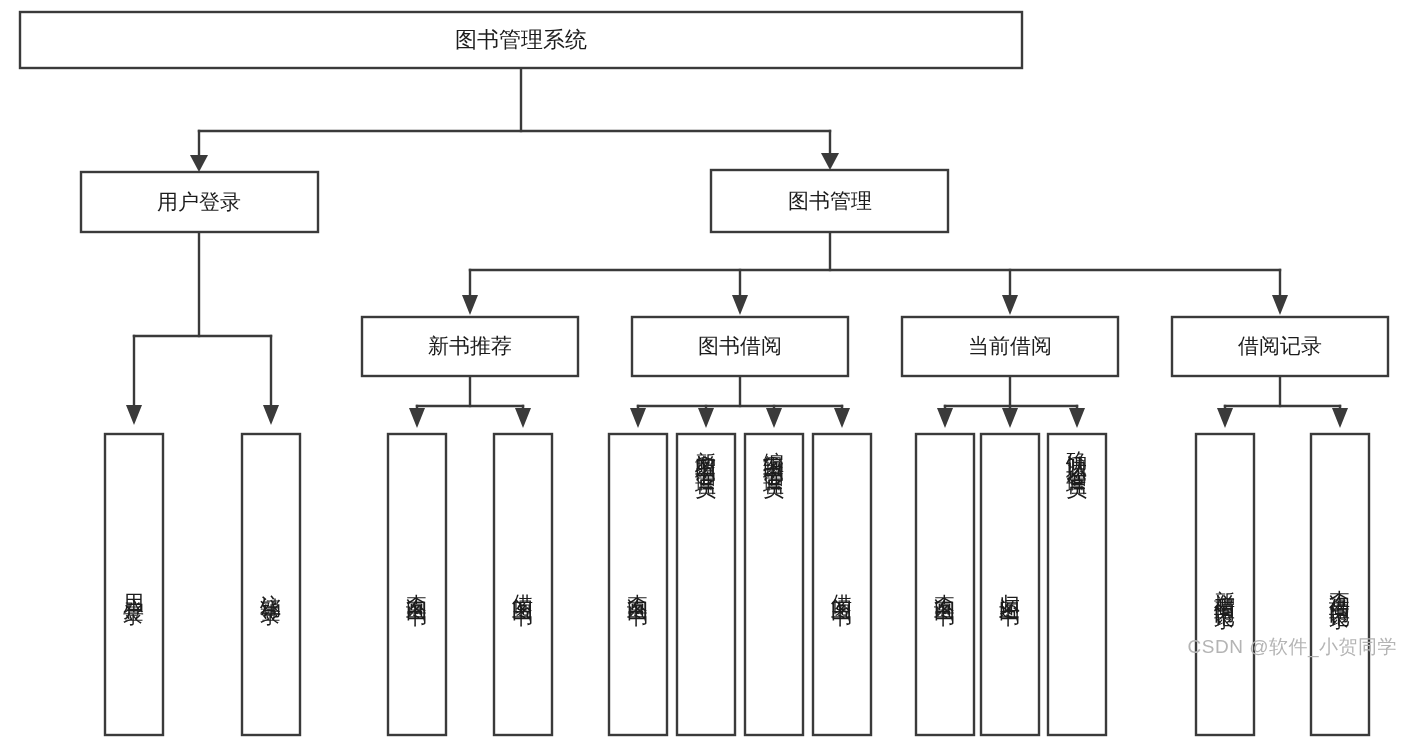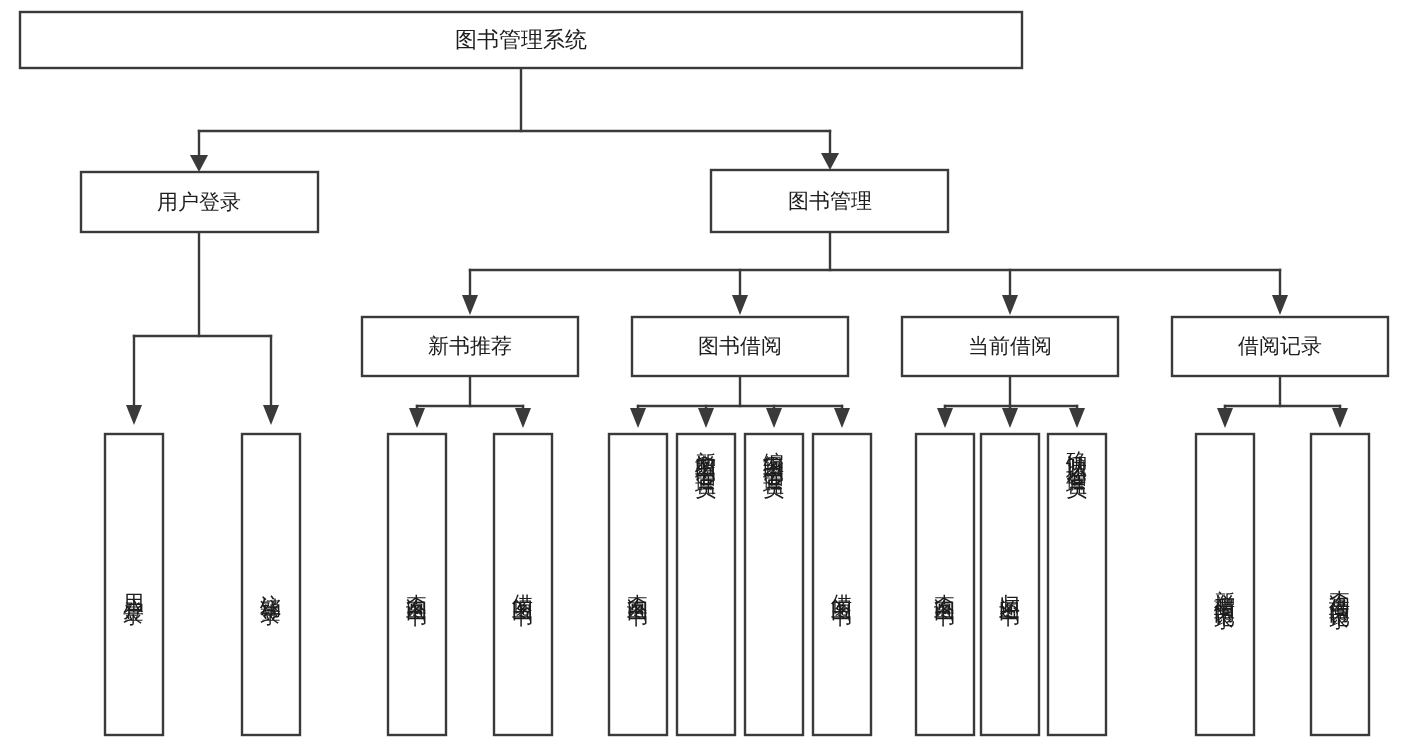--- a/index.html
+++ b/index.html
@@ -253,14 +253,15 @@
     <span class="vtext">确认归还（管理员）</span>
   </div>
 
   <div class="vtext-wrap" style="left:1196px; top:434px; width:58px; height:301px;">
     <span class="vtext">新增借阅记录</span>
   </div>
   <div class="vtext-wrap" style="left:1311px; top:434px; width:58px; height:301px;">
     <span class="vtext">查询借阅记录</span>
   </div>
 
+  <div class="watermark">CSDN @软件_小贺同学</div>
 
 </div>
 
 </body></html>

